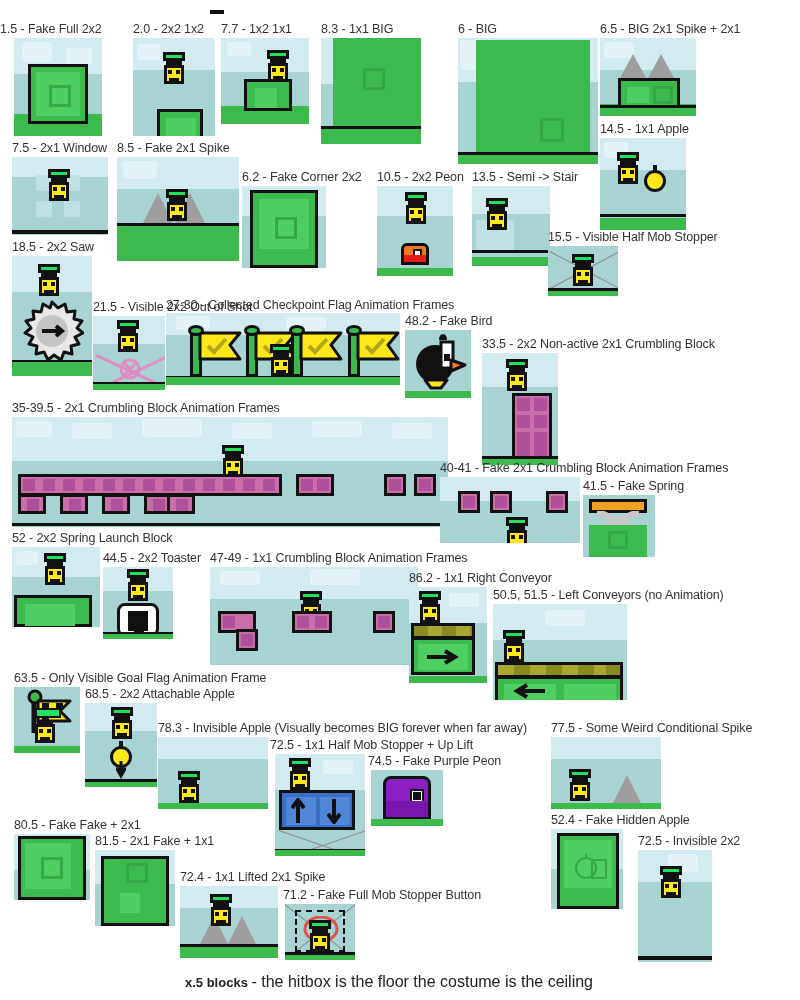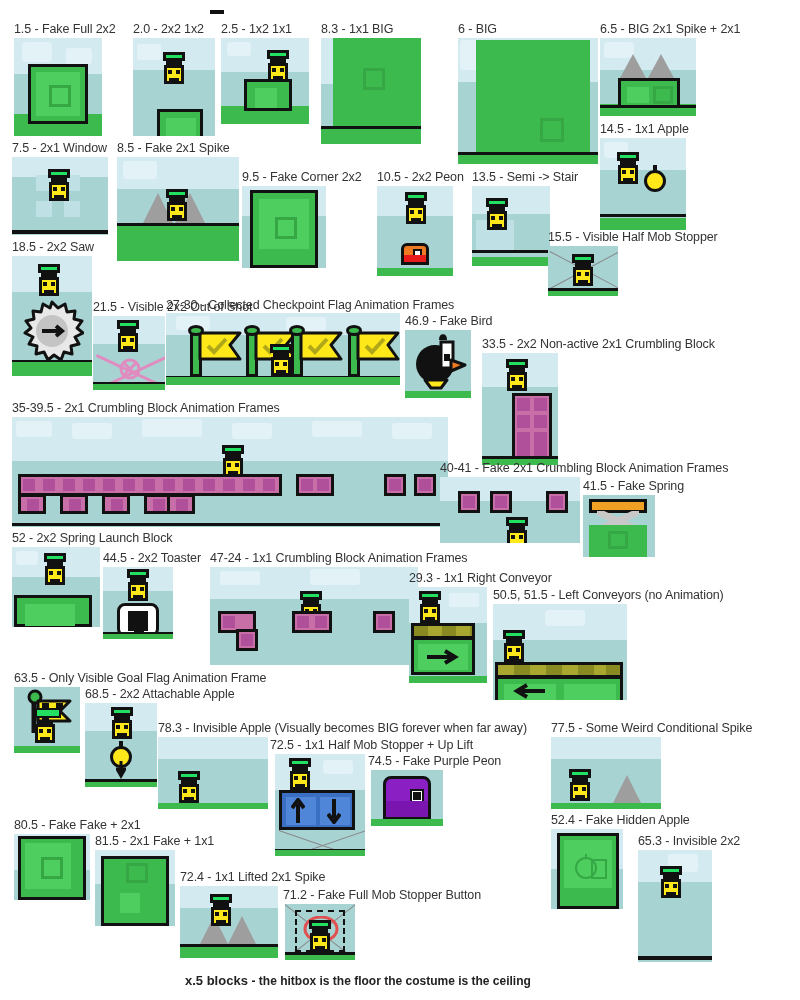--- a/index.html
+++ b/index.html
@@ -38,21 +38,21 @@
   
   .spike{position:absolute;width:0;height:0;border-left:solid transparent;border-right:solid transparent;border-bottom-style:solid;border-bottom-color:#9e9e9e;}
   
   .xline{position:absolute;background:#777;transform-origin:0 0;height:1px;}
   .pinkx{position:absolute;background:#e08cc0;transform-origin:0 0;height:3px;}
   .dash{position:absolute;border:2px dashed #111;box-sizing:border-box;}
   .footer{
     position:absolute;font-weight:bold;font-size:13px;color:#222;
     white-space:nowrap;
   }
-  .footer .thin{font-weight:bold;font-size:12px;}
+  .footer .thin{font-weight:normal;font-size:16px;}
   .flagpole{position:absolute;background:#3dba4e;border:3px solid #111;box-sizing:border-box;}
   .flagcloth{position:absolute;}
   .tick{position:absolute;}
   .conv-belt{position:absolute;border:3px solid #111;box-sizing:border-box;overflow:hidden;}
   .conv-seg{position:absolute;top:0;height:100%;}
   .arrow{position:absolute;}
   .apple{position:absolute;background:#ffe81a;border:3px solid #111;border-radius:50%;box-sizing:border-box;}
   .stem{position:absolute;background:#111;}
   .saw{position:absolute;}
   .peon{position:absolute;border:3px solid #111;box-sizing:border-box;}
@@ -61,21 +61,21 @@
   .lift-in{position:absolute;background:#4f86d8;}
   .toaster{position:absolute;background:#fff;border:3px solid #111;border-radius:8px;box-sizing:border-box;}
   .toaster-sq{position:absolute;background:#111;}
   .bird{position:absolute;}
 </style>
 </head>
 <body>
 
 <div class="tick" style="left:210px;top:10px;width:14px;height:4px;background:#111;"></div>
 
-<div class="lbl" style="left:14px;top:22px;">1.5 - Fake Full 2x2</div>
+<div class="lbl" style="left:0;top:22px;">1.5 - Fake Full 2x2</div>
 <div class="panel" style="left:14px;top:38px;width:88px;height:98px;">
   <div class="sky"></div>
   <div class="sky-lo" style="height:62px;"></div>
   <div class="cloud" style="left:8px;top:4px;width:30px;height:20px;"></div>
   <div class="cloud" style="left:52px;top:10px;width:26px;height:16px;"></div>
   <div class="ground" style="height:22px;"></div>
   <div class="blk" style="left:14px;top:26px;width:60px;height:60px;">
     <div class="blk-inner" style="left:5px;top:5px;width:44px;height:44px;background:#4ece5e;"></div>
     <div class="blk-logo" style="left:18px;top:18px;width:22px;height:22px;"></div>
   </div>
@@ -93,21 +93,21 @@
     <div class="face" style="left:3px;top:13px;width:20px;height:19px;"></div>
     <div class="eye" style="left:7px;top:18px;width:4px;height:4px;"></div>
     <div class="eye" style="left:15px;top:18px;width:4px;height:4px;"></div>
     <div class="mouth" style="left:8px;top:26px;width:10px;height:3px;"></div>
   </div>
   <div class="blk" style="left:24px;top:71px;width:46px;height:30px;">
     <div class="blk-inner" style="left:6px;top:6px;width:30px;height:22px;"></div>
   </div>
 </div>
 
-<div class="lbl" style="left:221px;top:22px;">2.5 - 1x2 1x1</div>
+<div class="lbl" style="left:221px;top:22px;">7.7 - 1x2 1x1</div>
 <div class="panel" style="left:221px;top:38px;width:88px;height:86px;">
   <div class="sky"></div>
   <div class="sky-lo" style="height:52px;"></div>
   <div class="cloud" style="left:6px;top:4px;width:24px;height:14px;"></div>
   <div class="ground" style="height:18px;"></div>
   <div class="blk" style="left:23px;top:41px;width:48px;height:32px;">
     <div class="blk-inner" style="left:8px;top:6px;width:22px;height:20px;"></div>
   </div>
   <div class="guy" style="left:44px;top:12px;width:26px;height:34px;">
     <div class="hat" style="left:2px;top:0;width:22px;height:9px;"></div>
@@ -188,21 +188,21 @@
   <div class="guy" style="left:47px;top:32px;width:26px;height:34px;">
     <div class="hat" style="left:2px;top:0;width:22px;height:9px;"></div>
     <div class="brim" style="left:5px;top:9px;width:16px;height:5px;"></div>
     <div class="face" style="left:3px;top:13px;width:20px;height:19px;"></div>
     <div class="eye" style="left:7px;top:18px;width:4px;height:4px;"></div>
     <div class="eye" style="left:15px;top:18px;width:4px;height:4px;"></div>
     <div class="mouth" style="left:8px;top:26px;width:10px;height:3px;"></div>
   </div>
 </div>
 
-<div class="lbl" style="left:242px;top:170px;">9.5 - Fake Corner 2x2</div>
+<div class="lbl" style="left:242px;top:170px;">6.2 - Fake Corner 2x2</div>
 <div class="panel" style="left:242px;top:186px;width:84px;height:82px;">
   <div class="sky"></div>
   <div class="sky-lo" style="height:52px;"></div>
   <div class="blk" style="left:8px;top:4px;width:68px;height:78px;">
     <div class="blk-inner" style="left:6px;top:6px;width:50px;height:50px;"></div>
     <div class="blk-logo" style="left:22px;top:24px;width:22px;height:22px;"></div>
   </div>
 </div>
 
 <div class="lbl" style="left:377px;top:170px;">10.5 - 2x2 Peon</div>
@@ -360,21 +360,21 @@
     <div class="brim" style="left:5px;top:9px;width:16px;height:5px;"></div>
     <div class="face" style="left:3px;top:13px;width:20px;height:19px;"></div>
     <div class="eye" style="left:7px;top:18px;width:4px;height:4px;"></div>
     <div class="eye" style="left:15px;top:18px;width:4px;height:4px;"></div>
     <div class="mouth" style="left:8px;top:26px;width:10px;height:3px;"></div>
   </div>
   <div class="ground-line" style="top:63px;"></div>
   <div class="ground" style="height:8px;"></div>
 </div>
 
-<div class="lbl" style="left:405px;top:314px;">46.9 - Fake Bird</div>
+<div class="lbl" style="left:405px;top:314px;">48.2 - Fake Bird</div>
 <div class="panel" style="left:405px;top:330px;width:66px;height:68px;">
   <div class="sky" style="background:#a8d3d3;"></div>
   <svg class="bird" style="left:6px;top:2px;" width="58" height="58">
     <path d="M30 8 C30 3 34 3 34 8" stroke="#111" stroke-width="4" fill="none"></path>
     <ellipse cx="24" cy="32" rx="19" ry="19" fill="#111"></ellipse>
     <rect x="30" y="10" width="12" height="26" fill="#fff" stroke="#111" stroke-width="3"></rect>
     <rect x="33" y="22" width="6" height="7" fill="#111"></rect>
     <path d="M40 28 L54 33 L40 39 Z" fill="#f07a22" stroke="#111" stroke-width="3" stroke-linejoin="round"></path>
     <path d="M14 48 H36 L30 56 H20 Z" fill="#ffe81a" stroke="#111" stroke-width="3" stroke-linejoin="round"></path>
   </svg>
@@ -538,21 +538,21 @@
   <div class="toaster" style="left:14px;top:36px;width:42px;height:34px;">
     <div class="toaster-sq" style="left:8px;top:5px;width:20px;height:20px;"></div>
   </div>
   <svg style="position:absolute;left:31px;top:56px;" width="10" height="18">
     <path d="M5 0 V12 M1 9 L5 16 L9 9 Z" stroke="#111" stroke-width="3" fill="#111"></path>
   </svg>
   <div class="ground-line" style="top:65px;"></div>
   <div class="ground" style="height:5px;"></div>
 </div>
 
-<div class="lbl" style="left:210px;top:551px;">47-24 - 1x1 Crumbling Block Animation Frames</div>
+<div class="lbl" style="left:210px;top:551px;">47-49 - 1x1 Crumbling Block Animation Frames</div>
 <div class="panel" style="left:210px;top:567px;width:208px;height:98px;">
   <div class="sky"></div>
   <div class="sky-lo" style="height:66px;"></div>
   <div class="cloud" style="left:10px;top:4px;width:40px;height:14px;"></div>
   <div class="cloud" style="left:100px;top:2px;width:50px;height:16px;"></div>
   <div class="guy" style="left:88px;top:24px;width:26px;height:34px;">
     <div class="hat" style="left:2px;top:0;width:22px;height:9px;"></div>
     <div class="brim" style="left:5px;top:9px;width:16px;height:5px;"></div>
     <div class="face" style="left:3px;top:13px;width:20px;height:19px;"></div>
     <div class="eye" style="left:7px;top:18px;width:4px;height:4px;"></div>
@@ -567,21 +567,21 @@
   </div>
   <div class="crumb" style="left:82px;top:44px;width:40px;height:22px;">
     <div class="crumb-in" style="left:2px;top:2px;width:12px;height:12px;"></div>
     <div class="crumb-in" style="left:20px;top:2px;width:12px;height:12px;"></div>
   </div>
   <div class="crumb" style="left:163px;top:44px;width:22px;height:22px;">
     <div class="crumb-in" style="left:2px;top:2px;width:12px;height:12px;"></div>
   </div>
 </div>
 
-<div class="lbl" style="left:409px;top:571px;">29.3 - 1x1 Right Conveyor</div>
+<div class="lbl" style="left:409px;top:571px;">86.2 - 1x1 Right Conveyor</div>
 <div class="panel" style="left:409px;top:587px;width:78px;height:96px;">
   <div class="sky"></div>
   <div class="sky-lo" style="height:60px;"></div>
   <div class="cloud" style="left:40px;top:6px;width:30px;height:14px;"></div>
   <div class="guy" style="left:8px;top:4px;width:26px;height:34px;">
     <div class="hat" style="left:2px;top:0;width:22px;height:9px;"></div>
     <div class="brim" style="left:5px;top:9px;width:16px;height:5px;"></div>
     <div class="face" style="left:3px;top:13px;width:20px;height:19px;"></div>
     <div class="eye" style="left:7px;top:18px;width:4px;height:4px;"></div>
     <div class="eye" style="left:15px;top:18px;width:4px;height:4px;"></div>
@@ -753,21 +753,21 @@
   <div class="blk" style="left:6px;top:4px;width:62px;height:76px;">
     <div class="blk-inner" style="left:4px;top:4px;width:48px;height:48px;"></div>
     <svg style="position:absolute;left:14px;top:16px;" width="34" height="30">
       <circle cx="12" cy="16" r="10" fill="none" stroke="#35a845" stroke-width="2"></circle>
       <rect x="18" y="8" width="14" height="18" fill="none" stroke="#35a845" stroke-width="2"></rect>
       <path d="M12 6 V2" stroke="#35a845" stroke-width="2"></path>
     </svg>
   </div>
 </div>
 
-<div class="lbl" style="left:638px;top:834px;">65.3 - Invisible 2x2</div>
+<div class="lbl" style="left:638px;top:834px;">72.5 - Invisible 2x2</div>
 <div class="panel" style="left:638px;top:850px;width:74px;height:112px;">
   <div class="sky"></div>
   <div class="sky-lo" style="height:80px;"></div>
   <div class="cloud" style="left:30px;top:4px;width:30px;height:18px;"></div>
   <div class="guy" style="left:20px;top:16px;width:26px;height:34px;">
     <div class="hat" style="left:2px;top:0;width:22px;height:9px;"></div>
     <div class="brim" style="left:5px;top:9px;width:16px;height:5px;"></div>
     <div class="face" style="left:3px;top:13px;width:20px;height:19px;"></div>
     <div class="eye" style="left:7px;top:18px;width:4px;height:4px;"></div>
     <div class="eye" style="left:15px;top:18px;width:4px;height:4px;"></div>

